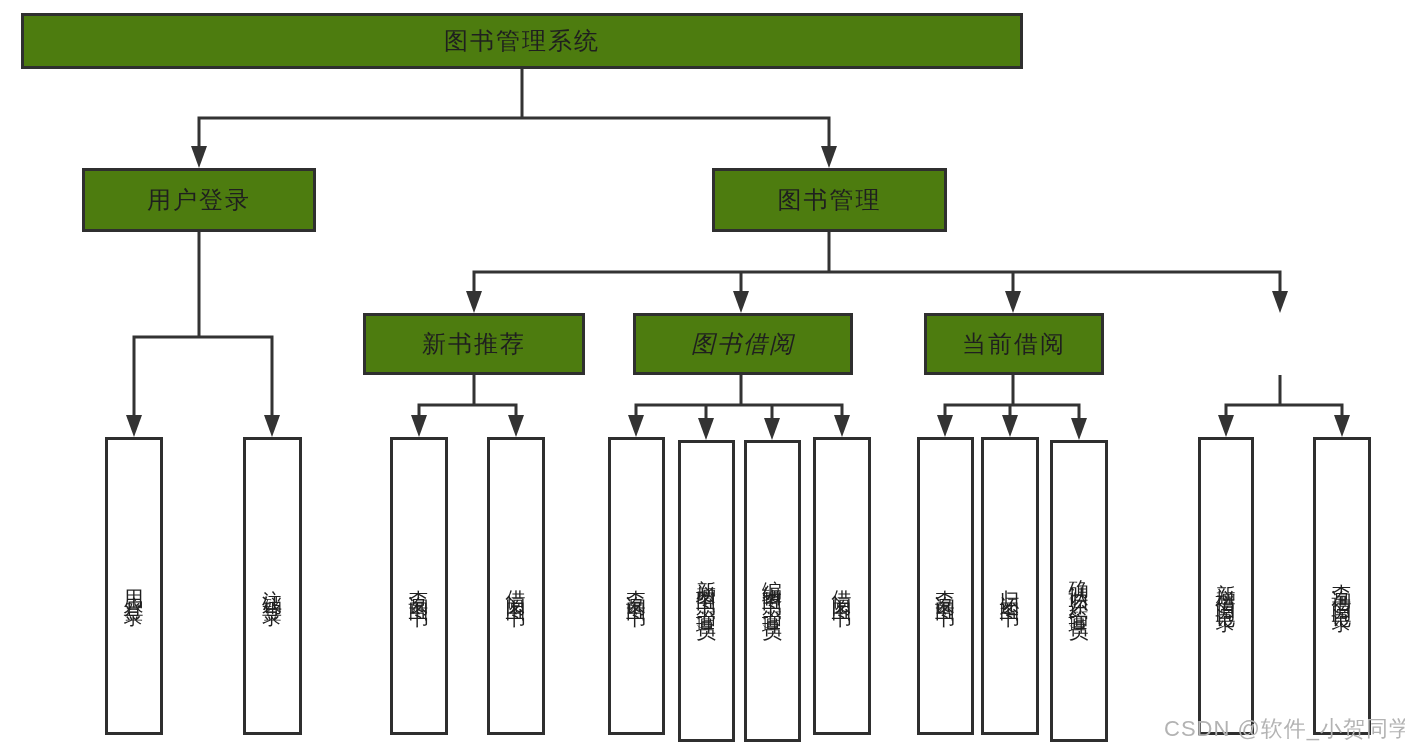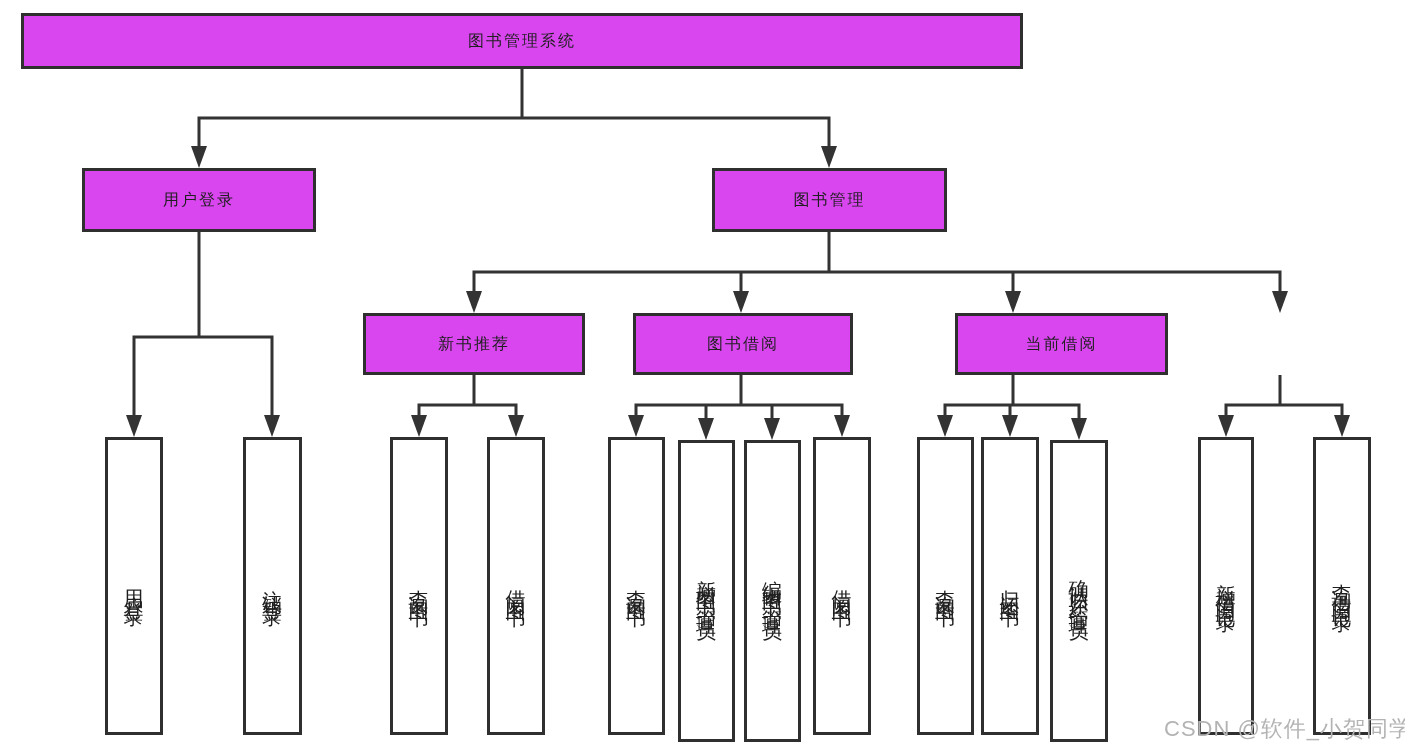--- a/index.html
+++ b/index.html
@@ -13,26 +13,26 @@
   }
   .connectors {
     position: absolute;
     left: 0; top: 0;
     width: 1405px; height: 747px;
   }
   .box {
     position: absolute;
     box-sizing: border-box;
     border: 3px solid #2f2f2f;
-    background: #d946ef;
+    background: #4d7c0f;
     display: flex;
     align-items: center;
     justify-content: center;
     color: #1f1f1f;
-    font-size: 16px;
+    font-size: 24px;
     letter-spacing: 2px;
     white-space: nowrap;
     z-index: 2;
   }
   .leaf {
     position: absolute;
     box-sizing: border-box;
     border: 3px solid #2f2f2f;
     background: #ffffff;
     display: flex;
@@ -103,22 +103,22 @@
       <polygon points="1334,415 1350,415 1342,437"></polygon>
     </g>
   </svg>
 
   <div class="box" style="left:21px; top:13px; width:1002px; height:56px;">图书管理系统</div>
 
   <div class="box" style="left:82px; top:168px; width:234px; height:64px;">用户登录</div>
   <div class="box" style="left:712px; top:168px; width:235px; height:64px;">图书管理</div>
 
   <div class="box" style="left:363px; top:313px; width:222px; height:62px;">新书推荐</div>
-  <div class="box" style="left:633px; top:313px; width:220px; height:62px;">图书借阅</div>
-  <div class="box" style="left:955px; top:313px; width:213px; height:62px;text-align:right;">当前借阅</div>
+  <div class="box" style="left:633px; top:313px; width:220px; height:62px;font-style:italic;">图书借阅</div>
+  <div class="box" style="left:924px; top:313px; width:180px; height:62px;text-align:right;">当前借阅</div>
 
   <div class="leaf" style="left:105px; top:437px; width:58px; height:298px;">
     <span>用户登录</span>
   </div>
   <div class="leaf" style="left:243px; top:437px; width:59px; height:298px;">
     <span>注销登录</span>
   </div>
 
   <div class="leaf" style="left:390px; top:437px; width:58px; height:298px;">
     <span>查询图书</span>

